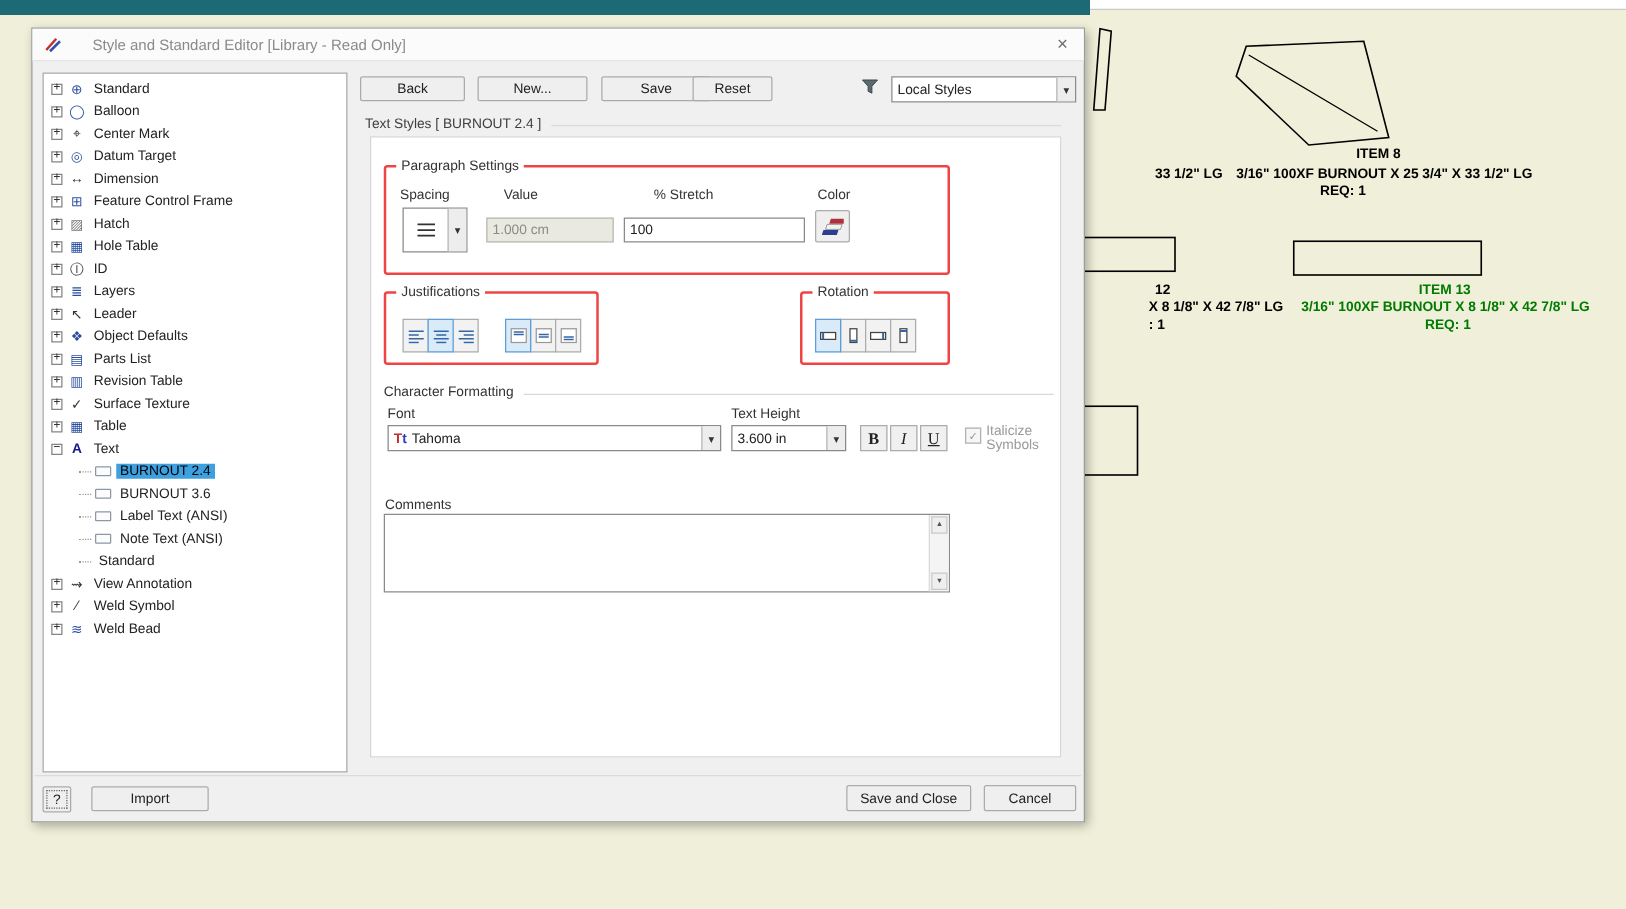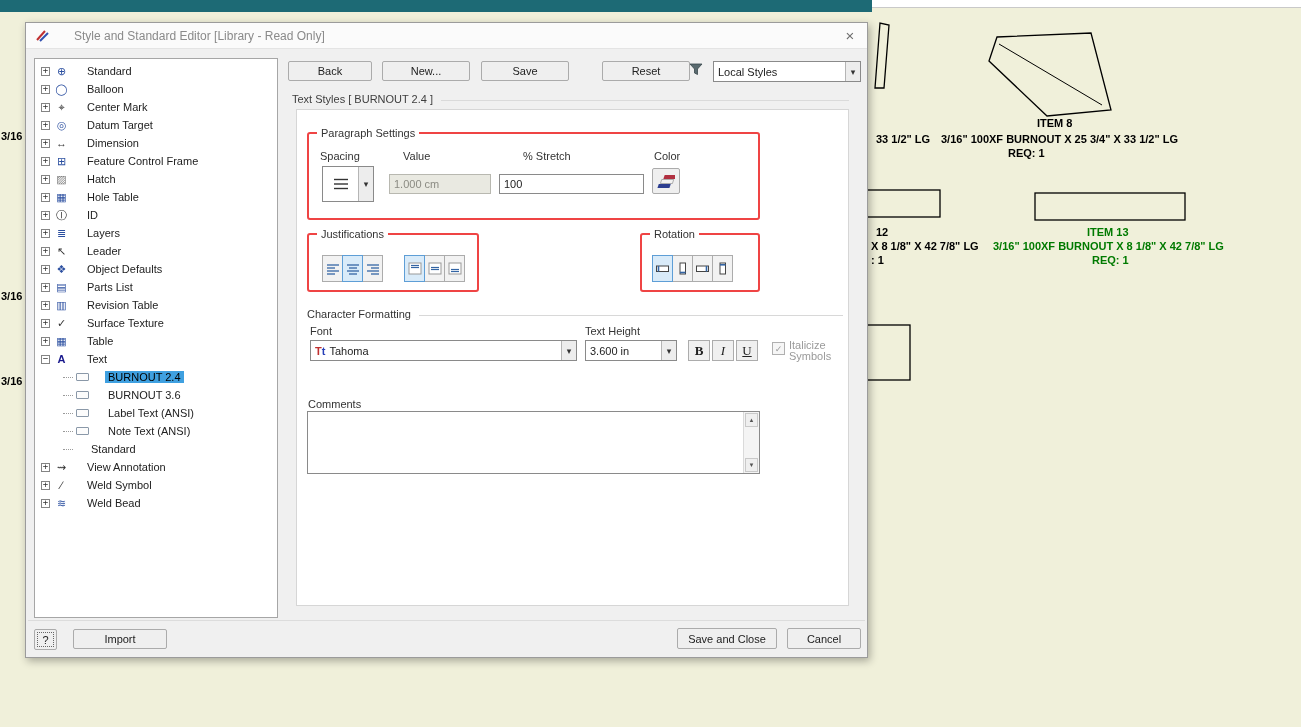--- a/index.html
+++ b/index.html
@@ -5,21 +5,21 @@
   * { margin:0; padding:0; box-sizing:border-box; }
   html,body { width:1301px; height:727px; overflow:hidden; }
   body { font-family:"Liberation Sans", sans-serif; background:#F0F0DA; position:relative; }
 
   
   #screen { position:absolute; inset:0; width:1301px; height:727px; background:#F0F0DA; }
   .topbar { position:absolute; left:0; top:0; width:872px; height:12px; background:#1D6A75; z-index:3; }
   .topbar-right { position:absolute; left:872px; top:0; width:429px; height:8px; background:#FFFFFF; border-bottom:1px solid #C9C9C9; z-index:3; }
   .cad { position:absolute; inset:0; z-index:1; }
   .cad svg { position:absolute; left:0; top:0; }
-  .cadlabel { position:absolute; font:bold 11px "Liberation Sans", sans-serif; color:#000; white-space:nowrap; }
+  .cadlabel { position:absolute; font:bold 11px "Liberation Sans", sans-serif; color:#000; white-space:nowrap;margin-left:48px; }
   .cadlabel.green { color:#007A00; }
 
   
   .dialog { position:absolute; left:25px; top:22px; width:843px; height:636px; background:#F0F0F0;
             border:1px solid #9B9B9B; box-shadow:2px 3px 8px rgba(0,0,0,.3); z-index:10; font-size:11px; color:#222; }
   .titlebar { position:absolute; left:0; top:0; right:0; height:26px; background:#FBFBFB; border-bottom:1px solid #E4E4E4;
               display:flex; align-items:center; padding:0 8px; }
   .title-text { color:#8A8A8A; font-size:12px; margin-left:24px; flex:1; white-space:nowrap; }
   .close-btn { width:18px; height:18px; display:flex; align-items:center; justify-content:center;
                color:#6E6E6E; font-size:15px; line-height:15px; cursor:default; }
@@ -30,21 +30,21 @@
   .trow { display:flex; align-items:center; height:18px; padding-left:4px; white-space:nowrap; }
   .exp { width:9px; height:9px; border:1px solid #848484; background:#fff; flex:none;
          display:flex; align-items:center; justify-content:center; margin:0 4px 0 2px;
          font:9px/7px "DejaVu Sans Mono", monospace; color:#333; }
   .exp::before { content:"+"; margin-top:-1px; }
   .exp.minus::before { content:"−"; }
   .ticon { width:15px; flex:none; text-align:center; font-size:11px; color:#2B4FA0; margin-right:3px; }
   .ticon.dk { color:#333; }
   .ticon.gy { color:#777; }
   .ticon.bold { font-weight:bold; color:#18188C; }
-  .tlbl { padding:0 3px;margin-left:12px; }
+  .tlbl { padding:0 3px; }
   .tlbl.sel { background:#3FA0E0; color:#000; }
   .child { padding-left:28px; }
   .conn { width:10px; border-top:1px dotted #9A9A9A; margin-right:3px; flex:none; }
   .leafic { width:13px; height:8px; border:1px solid #8A98A8; background:#FCFCFC; border-radius:1px; margin-right:4px; flex:none; }
 
   
   .btn { position:absolute; height:20px; background:#EFEFEF; border:1px solid #ABABAB; border-radius:2px;
          display:flex; align-items:center; justify-content:center; font-size:11px; color:#222; cursor:default; }
   .input { position:absolute; height:20px; background:#fff; border:1px solid #8A8A8A;
            display:flex; align-items:center; padding:0 4px; font-size:11px;text-align:right; }
@@ -271,21 +271,21 @@
       <div class="trow">
           <span class="exp"></span>
           <span class="ticon">≋</span>
           <span class="tlbl">Weld Bead</span>
         </div>
     </div>
 
     <div class="btn" style="left:262px;top:38px;width:84px">Back</div>
     <div class="btn" style="left:356px;top:38px;width:88px">New...</div>
     <div class="btn" style="left:455px;top:38px;width:88px">Save</div>
-    <div class="btn" style="left:576px;top:38px;width:88px">Reset</div>
+    <div class="btn" style="left:528px;top:38px;width:64px">Reset</div>
     <div class="funnel">
       <svg width="14" height="13">
           <path d="M1 1 H13 L8.5 6 V11.5 L5.5 10 V6 Z" fill="#5A6B70" stroke="#39474B" stroke-width="0.8"></path>
         </svg>
     </div>
     <div class="combo" style="left:687px;top:38px;width:148px;height:21px">
       <span class="ctext">Local Styles</span>
       <span class="carrow"></span>
     </div>
 

